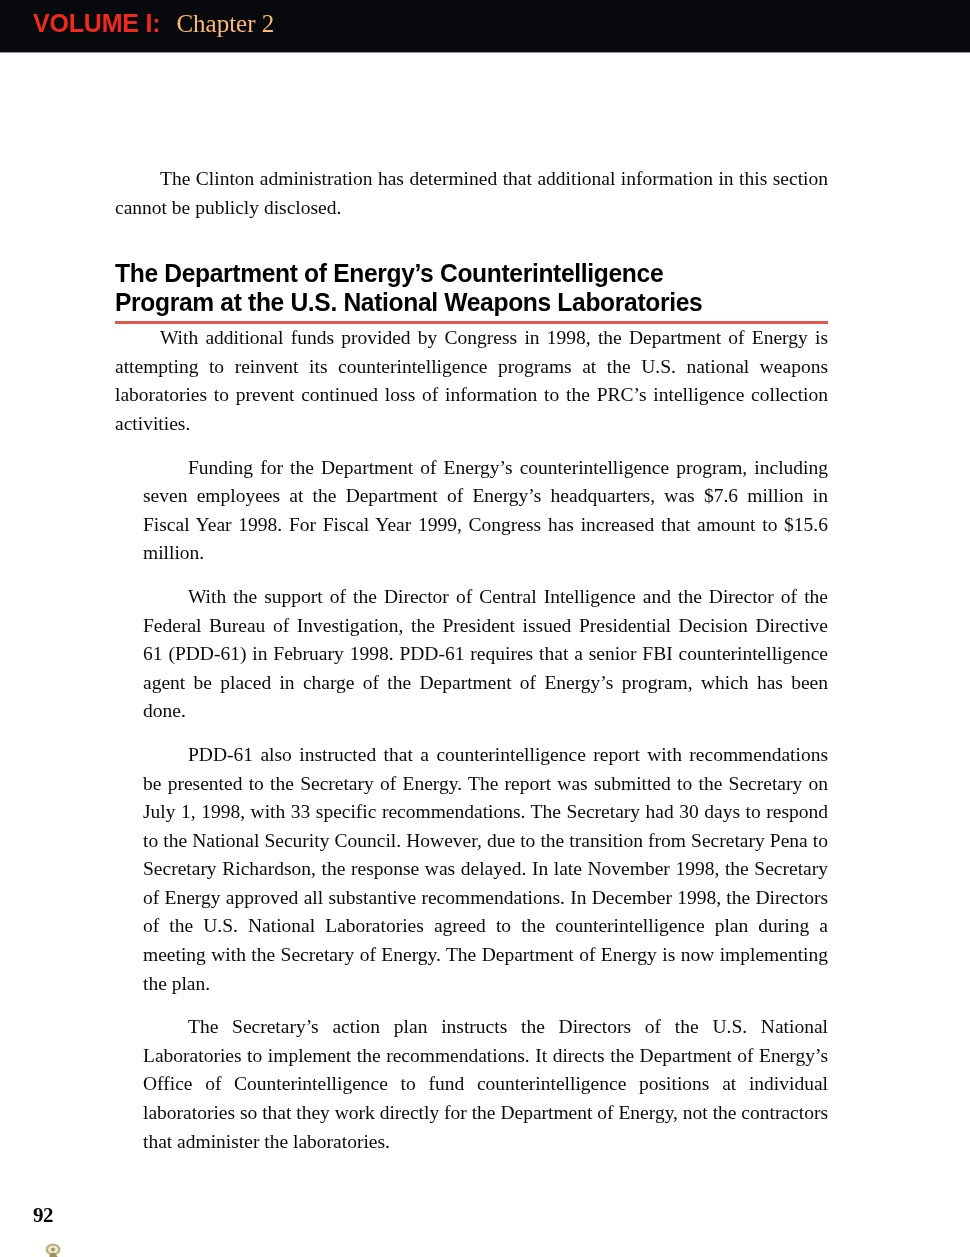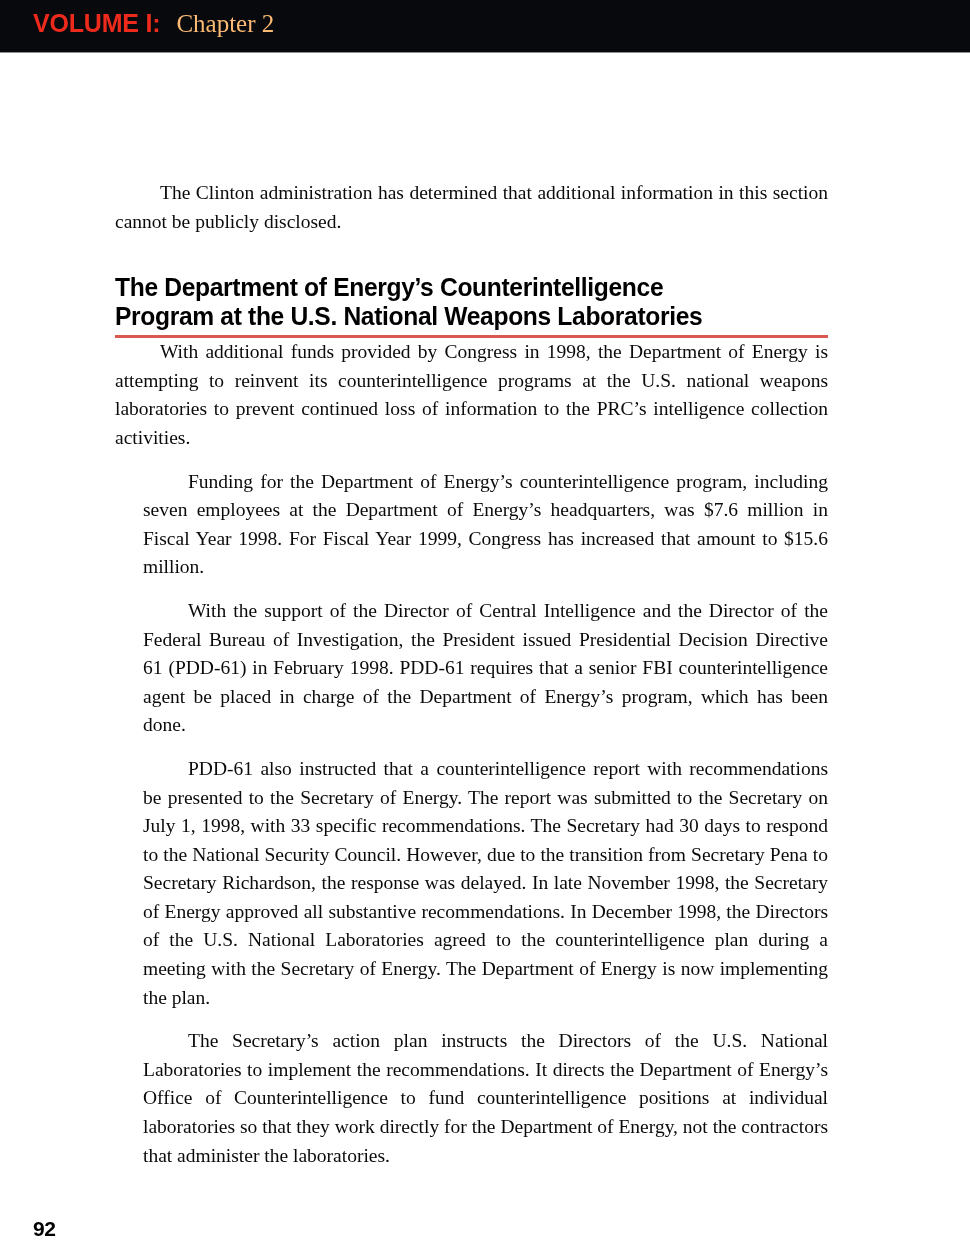--- a/index.html
+++ b/index.html
@@ -47,21 +47,21 @@
     font-size: 25px;
     color: #fdba74;
     margin-left: 16px;
     line-height: 1;
   }
 
   
   .page {
     position: absolute;
     left: 0;
-    top: 67px;
+    top: 53px;
     width: 970px;
     height: 900px;
   }
 
   .content {
     position: absolute;
     left: 115px;
     top: 112px;
     width: 713px;
   }
@@ -100,21 +100,21 @@
   }
   .after-rule {
     margin-top: 17px;
   }
 
   
   .page-number {
     position: absolute;
     left: 33px;
     top: 1150px;
-    font-family: Liberation Sans, sans-serif;
+    font-family: Liberation Serif, serif;
     font-weight: bold;
     font-size: 21px;
     color: #000000;
     letter-spacing: -0.5px;
   }
   .footer {
     position: absolute;
     left: 27px;
     top: 1188px;
     display: flex;

